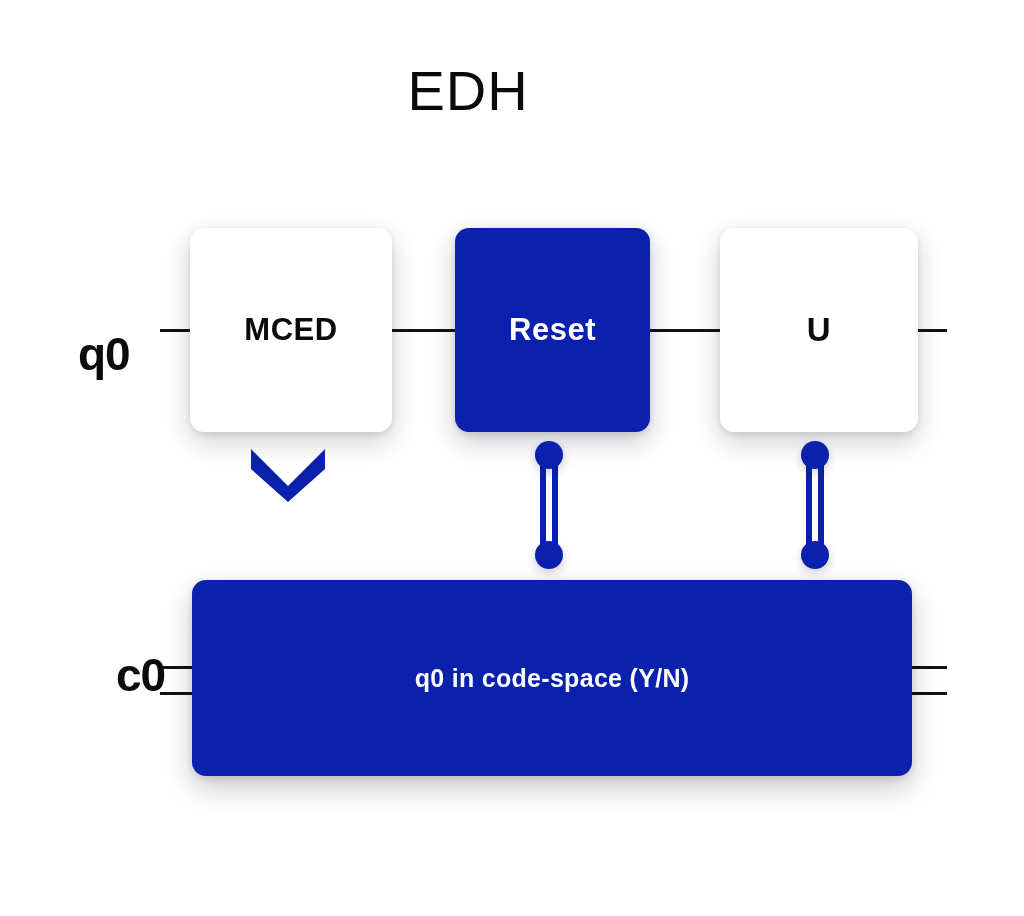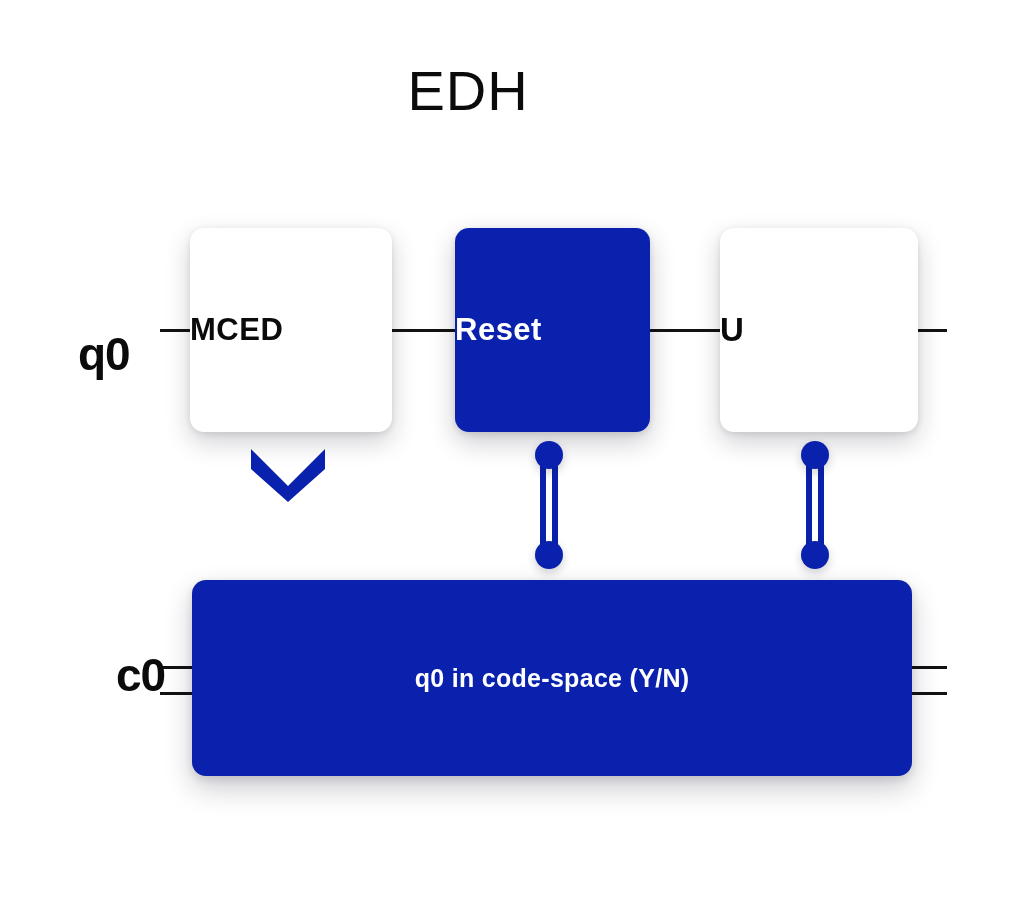--- a/index.html
+++ b/index.html
@@ -58,21 +58,21 @@
     height: 3px;
     background: #121212;
   }
 
   
   .gate {
     position: absolute;
     border-radius: 14px;
     display: flex;
     align-items: center;
-    justify-content: flex-start;
+    justify-content: center;
     box-sizing: border-box;
   }
   .gate-white {
     background: #ffffff;
     box-shadow: 0 10px 26px rgba(20, 20, 40, 0.20),
                 0 2px 6px rgba(20, 20, 40, 0.10);
     color: #0b0b0b;
   }
   .gate-blue {
     background: #0a21ad;

